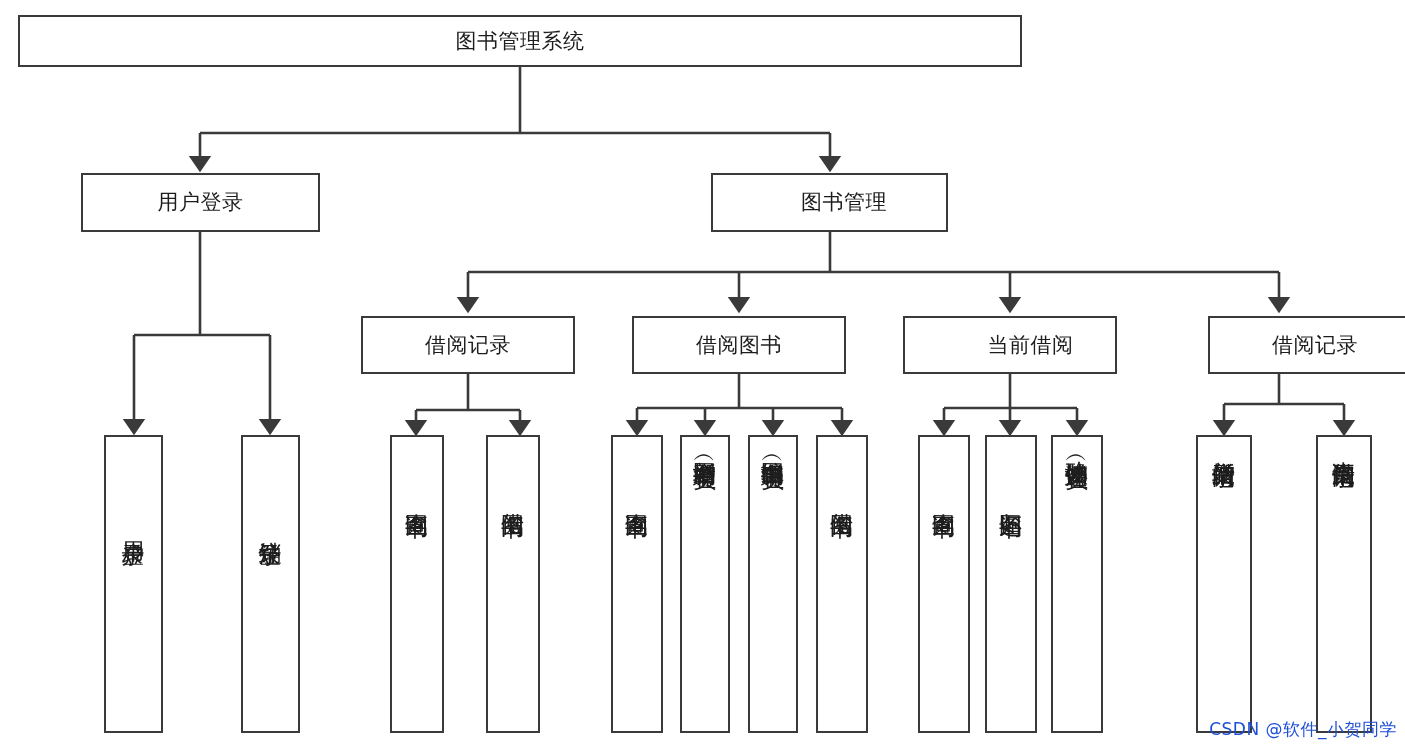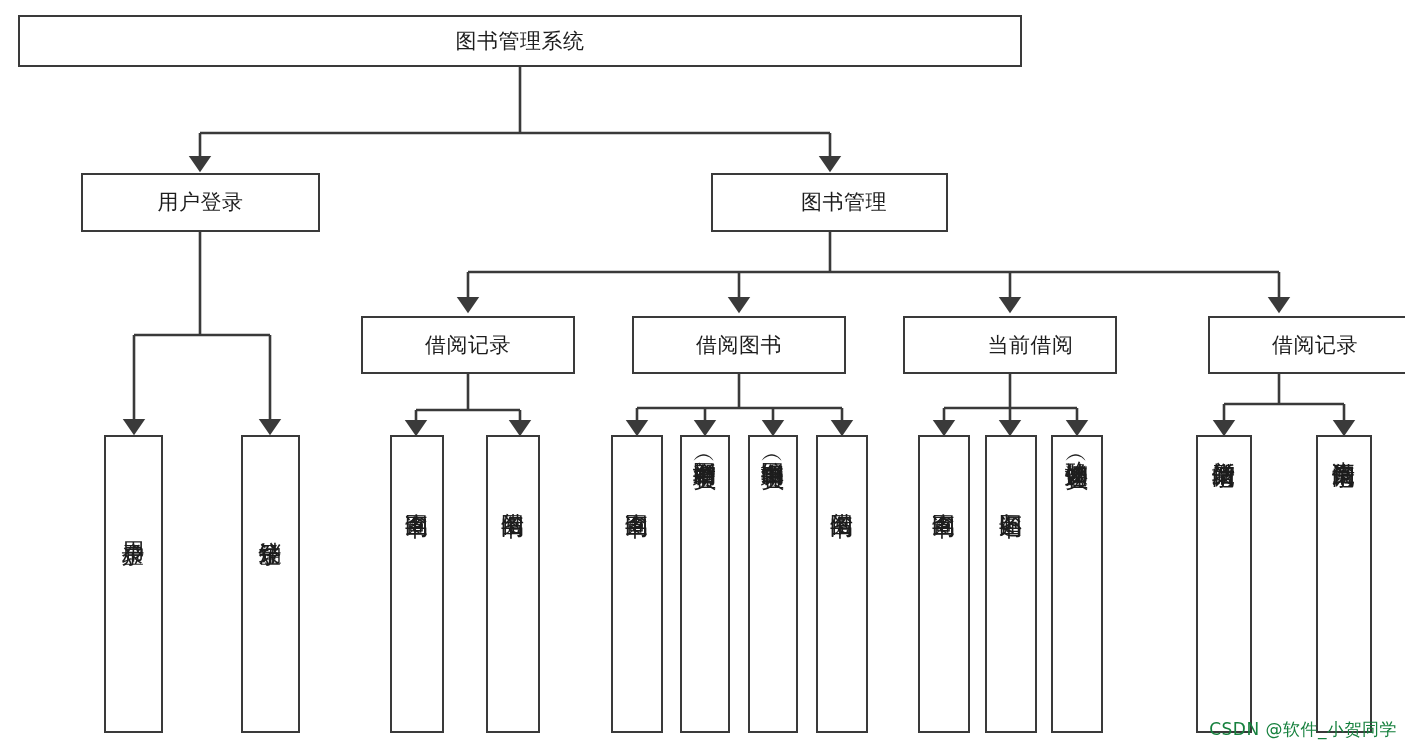--- a/index.html
+++ b/index.html
@@ -41,21 +41,21 @@
     letter-spacing:1px;
     white-space:normal;
     text-align:left;
   }
   .node.leaf.midpad{padding-top:58px;}
   .node.leaf.midpad2{padding-top:86px;}
 
   #watermark{
     position:absolute;
     right:8px;bottom:6px;
-    color:#15803d;
+    color:#1d4ed8;
     font-size:17px;
     letter-spacing:.5px;
     white-space:nowrap;
     pointer-events:none;
   }
 </style>
 </head>
 <body>
 
 <div id="stage">

